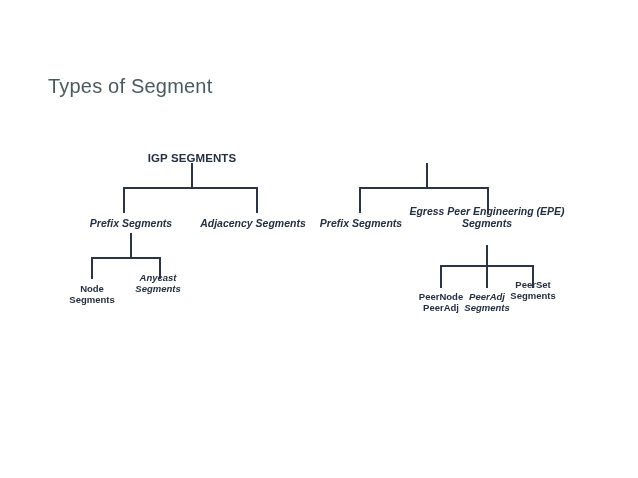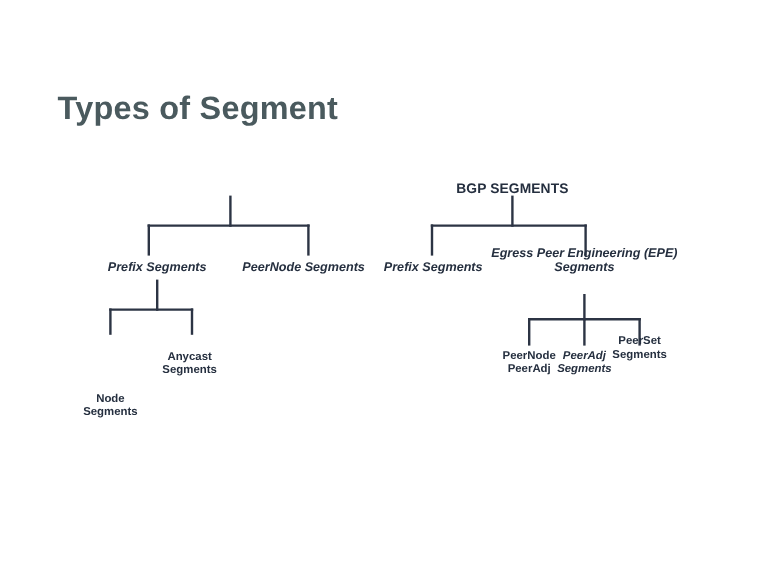--- a/index.html
+++ b/index.html
@@ -12,22 +12,22 @@
     width: 638px;
     height: 478px;
     background: #ffffff;
     overflow: hidden;
     font-family: "Liberation Sans", sans-serif;
   }
   #title {
     position: absolute;
     left: 48px;
     top: 75px;
-    font-size: 27px;
-    font-weight: bold;
+    font-size: 20px;
+    font-weight: normal;
     color: #4a5a5e;
     letter-spacing: 0.2px;
     white-space: nowrap;
   }
   #page-number {
     position: absolute;
     left: 632px;
     top: 452px;
     width: 20px;
     text-align: right;
@@ -95,32 +95,32 @@
       <path d="M487,246 L487,266"></path>
 
       <path d="M441,266 L533,266"></path>
 
       <path d="M441,266 L441,287"></path>
       <path d="M487,266 L487,287"></path>
       <path d="M533,266 L533,287"></path>
     </g>
   </svg>
 
+  <div class="node-label root-label" style="left:112px; top:152px; width:160px;">IGP SEGMENTS</div>
 
   <div class="node-label mid-label" style="left:61px; top:217px; width:140px;">Prefix Segments</div>
 
-  <div class="node-label mid-label" style="left:183px; top:217px; width:140px;">PeerNode Segments</div>
+  <div class="node-label mid-label" style="left:183px; top:217px; width:140px;">Adjacency Segments</div>
 
-  <div class="node-label leaf-label" style="left:52px; top:283px; width:80px;margin-top:44px;">Node
+  <div class="node-label leaf-label" style="left:52px; top:283px; width:80px;">Node
 Segments</div>
 
-  <div class="node-label leaf-label" style="left:118px; top:292px; width:80px;">Anycast
+  <div class="node-label leaf-label" style="left:118px; top:272px; width:80px;font-style:italic;">Anycast
 Segments</div>
 
-  <div class="node-label root-label" style="left:347px; top:152px; width:160px;">BGP SEGMENTS</div>
 
   <div class="node-label mid-label" style="left:301px; top:217px; width:120px;">Prefix Segments</div>
 
   <div class="node-label mid-label" style="left:407px; top:205px; width:160px;">Egress Peer Engineering (EPE)
 Segments</div>
 
   <div class="node-label leaf-label" style="left:404px; top:291px; width:74px;">PeerNode
 PeerAdj</div>
 
   <div class="node-label leaf-label" style="left:451px; top:291px; width:72px;font-style:italic;">PeerAdj

